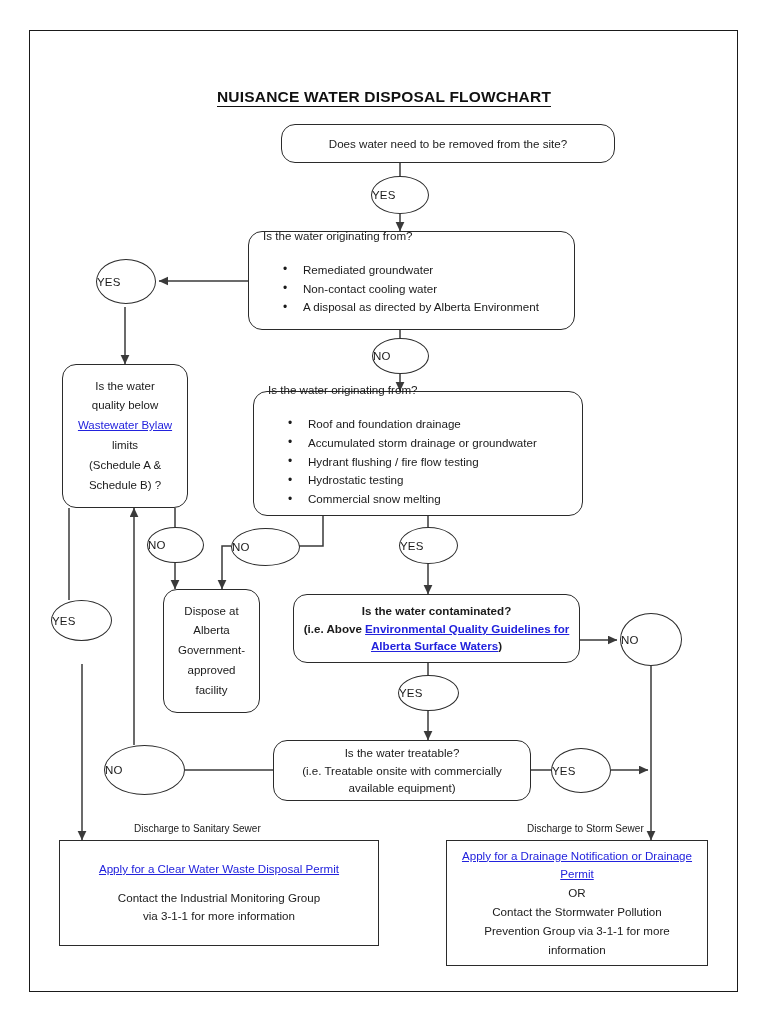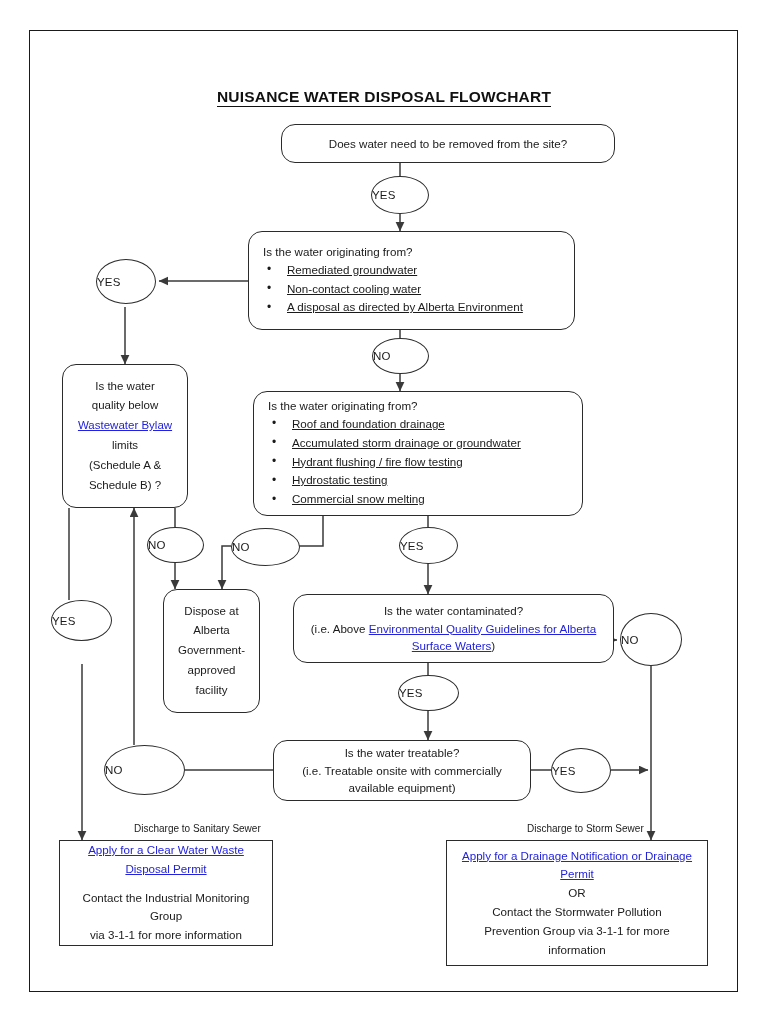--- a/index.html
+++ b/index.html
@@ -82,24 +82,23 @@
     padding-bottom: 1px;
     margin-top: 35px;
   }
   .lbl-head {
     font-size: 11.6px;
     line-height: 1.45;
     padding: 0 0 0 14px;
     text-align: left;
   }
   ul.bullets {
-    margin: 0;
+    margin: 16px;
     padding: 0 6px 0 38px;
     list-style: none;
-    text-decoration: underline;
   }
   ul.bullets li {
     font-size: 11.6px;
     line-height: 1.62;
     position: relative;
     text-align: left;
   }
   ul.bullets li::before {
     content: "\2022";
     position: absolute;
@@ -271,21 +270,21 @@
   <div class="node rbox" style="left:163px; top:589px; width:97px; height:124px;">
     <div class="boxtext-narrow">
       <div>Dispose at</div>
       <div>Alberta</div>
       <div>Government-</div>
       <div>approved</div>
       <div>facility</div>
     </div>
   </div>
 
-  <div class="node rbox" style="left:293px; top:594px; width:321px; height:69px;">
+  <div class="node rbox" style="left:293px; top:594px; width:287px; height:69px;font-weight:bold;">
     <div class="boxtext">
       <div>Is the water contaminated?</div>
       <div>
         <span>(i.e. Above </span><a class="lnk" href="#">Environmental Quality Guidelines for Alberta Surface Waters</a><span>)</span>
       </div>
     </div>
   </div>
 
   <div class="ell" style="left:620px; top:613px; width:62px; height:53px;">
     <span>NO</span>
@@ -312,21 +311,21 @@
   </div>
 
   <div class="small-note" style="left:118px; top:823px;">
     <span>Discharge to Sanitary Sewer</span>
   </div>
 
   <div class="small-note" style="left:511px; top:823px;">
     <span>Discharge to Storm Sewer</span>
   </div>
 
-  <div class="node sbox" style="left:59px; top:840px; width:214px; height:106px;">
+  <div class="node sbox" style="left:59px; top:840px; width:320px; height:106px;">
     <div class="term-text">
       <a class="lnk" href="#">Apply for a Clear Water Waste Disposal Permit</a>
       <div class="gap"></div>
       <div>Contact the Industrial Monitoring Group</div>
       <div>via 3-1-1 for more information</div>
     </div>
   </div>
 
   <div class="node sbox" style="left:446px; top:840px; width:262px; height:126px;">
     <div class="term-text">

